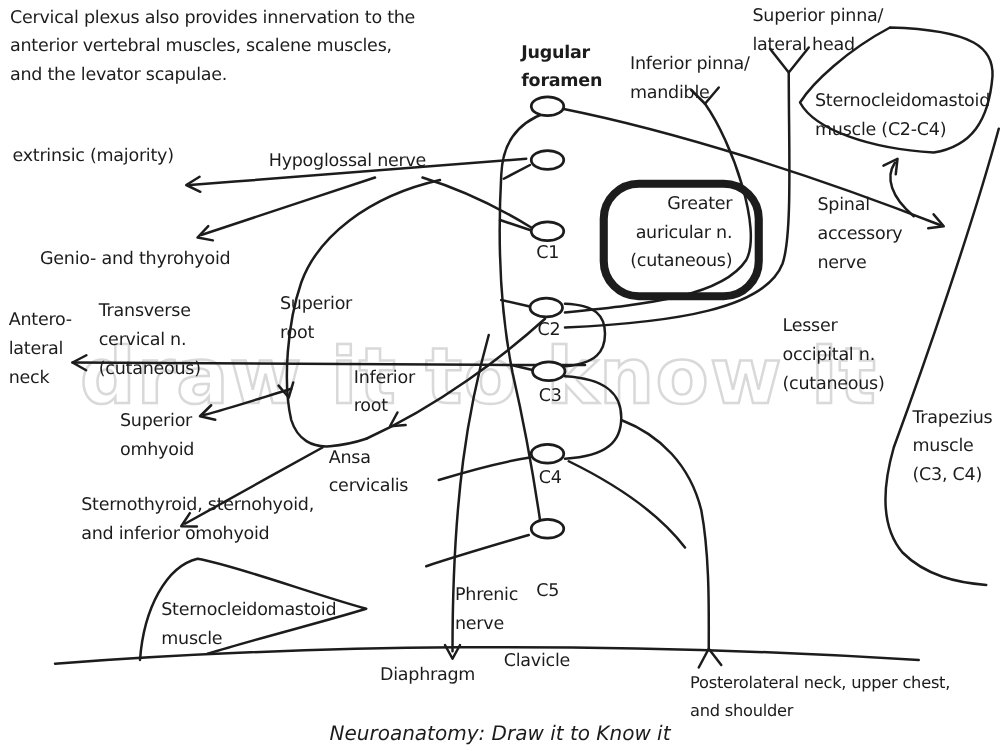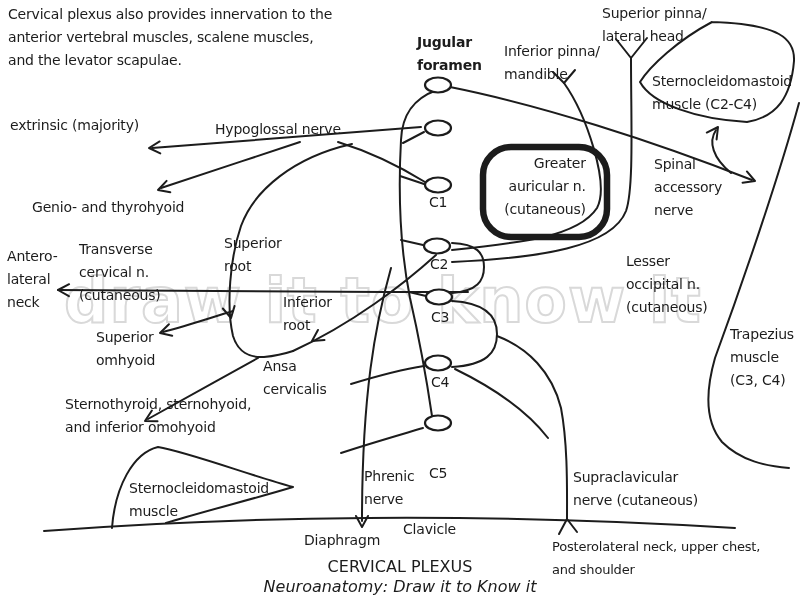--- a/index.html
+++ b/index.html
@@ -215,38 +215,31 @@
         <div>Sternothyroid, sternohyoid,</div>
         <div>and inferior omohyoid</div>
       </div>
       <div class="label" style="left: 429px; top: 429px; margin-top: 33px;">
         <div>C5</div>
       </div>
       <div class="label" style="left: 364px; top: 465px;">
         <div>Phrenic</div>
         <div>nerve</div>
       </div>
-      <div class="label" style="left: 573px; top: 466px;">
-        <div>Supraclavicular</div>
-        <div>nerve (cutaneous)</div>
-      </div>
       <div class="label" style="left: 129px; top: 477px;">
         <div>Sternocleidomastoid</div>
         <div>muscle</div>
       </div>
       <div class="label" style="left: 304px; top: 529px; text-align: right;">
         <div>Diaphragm</div>
       </div>
       <div class="label" style="left: 403px; top: 518px;">
         <div>Clavicle</div>
       </div>
       <div class="label small" style="left: 552px; top: 535px;">
         <div>Posterolateral neck, upper chest,</div>
         <div>and shoulder</div>
       </div>
-      <div class="label center caption" style="left: 400px; top: 555px;">
-        <div>CERVICAL PLEXUS</div>
-      </div>
       <div class="label center caption italic" style="left: 400px; top: 575px;">
         <div>Neuroanatomy: Draw it to Know it</div>
       </div>
     </div>
 </div>
 
 </body></html>

